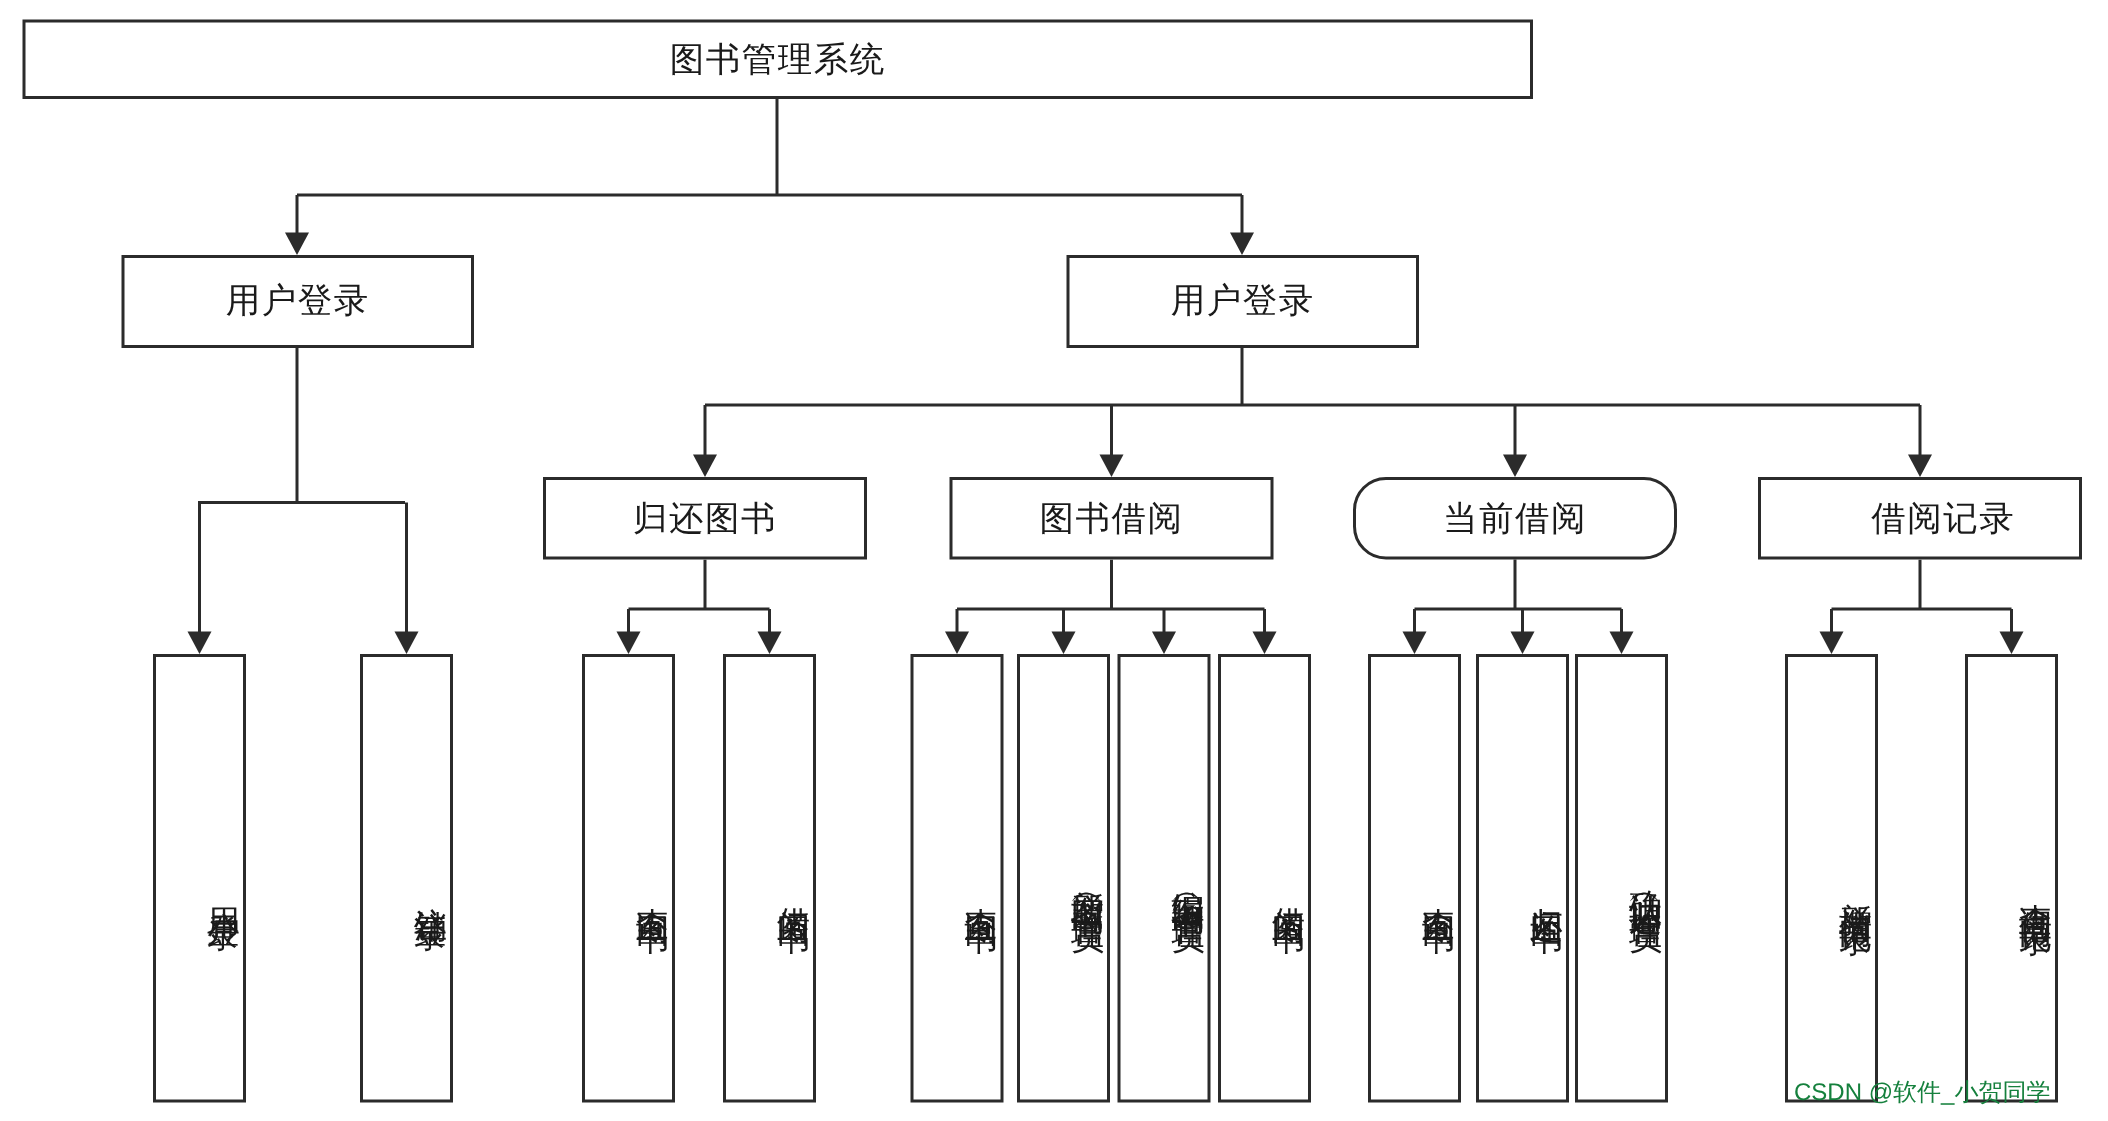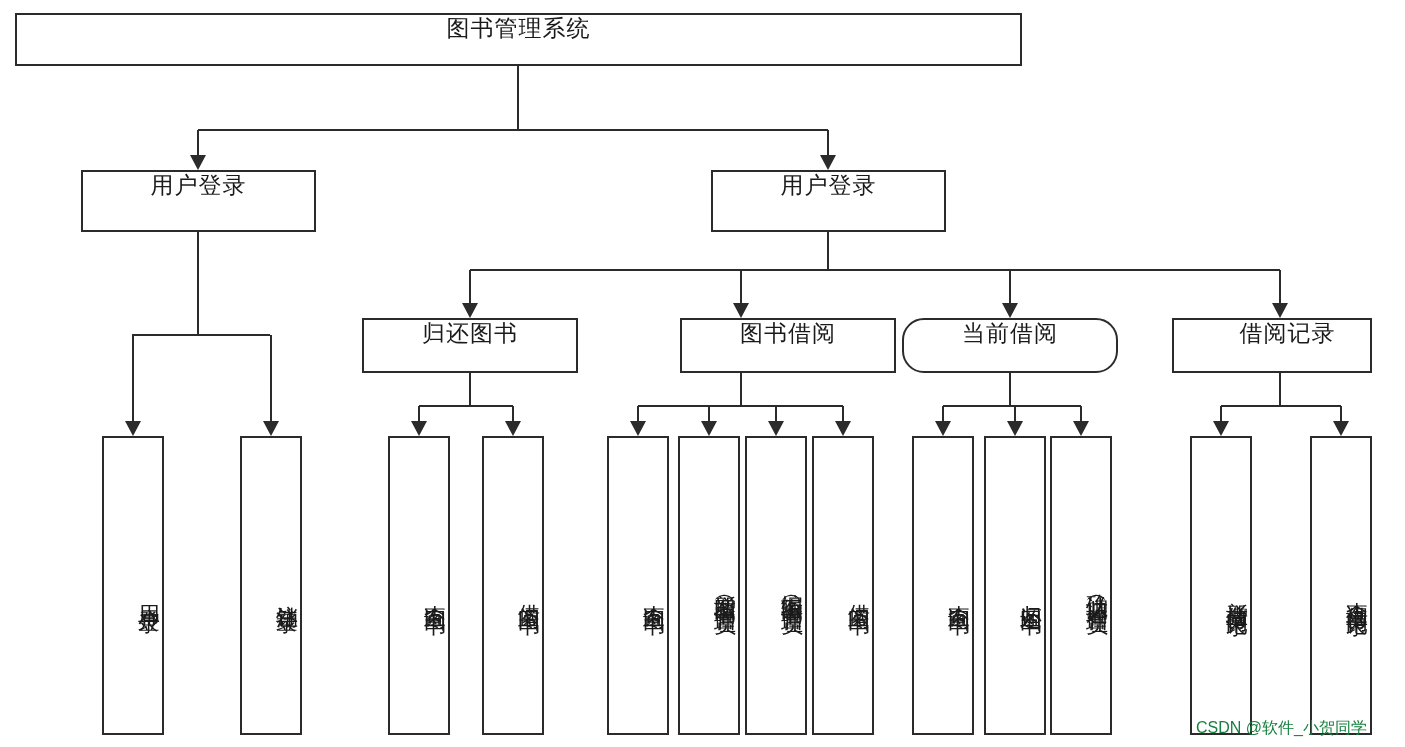--- a/index.html
+++ b/index.html
@@ -16,20 +16,21 @@
     height: 747px;
     background: #ffffff;
     overflow: hidden;
   }
   .node {
     position: absolute;
     box-sizing: border-box;
     border: 2px solid #2b2b2b;
     background: #ffffff;
     display: flex;
+    align-items: center;
     justify-content: center;
     color: #1a1a1a;
   }
   .node.horiz {
     font-size: 23px;
     letter-spacing: 1px;
   }
   .node.vert {
     writing-mode: vertical-rl;
     text-orientation: upright;
@@ -143,27 +144,27 @@
       </div>
       <div class="node horiz" style="left: 711px; top: 170px; width: 235px; height: 62px;">
         <span class="node-label">用户登录</span>
       </div>
     </div>
 
   <div id="level2-layer">
       <div class="node horiz" style="left: 362px; top: 318px; width: 216px; height: 55px;">
         <span class="node-label">归还图书</span>
       </div>
-      <div class="node horiz" style="left: 633px; top: 318px; width: 216px; height: 55px; margin-left: 47px;">
+      <div class="node horiz" style="left: 633px; top: 318px; width: 216px; height: 55px;">
         <span class="node-label">图书借阅</span>
       </div>
       <div class="node horiz" style="left: 902px; top: 318px; width: 216px; height: 55px; border-radius: 22px;">
         <span class="node-label">当前借阅</span>
       </div>
-      <div class="node horiz" style="left: 1172px; top: 318px; width: 200px; height: 55px; padding-left: 31px;">
+      <div class="node horiz" style="left: 1172px; top: 318px; width: 216px; height: 55px; padding-left: 31px;">
         <span class="node-label">借阅记录</span>
       </div>
     </div>
 
   <div id="leaf-layer">
       <div class="node vert" style="left: 102px; top: 436px; width: 62px; height: 299px;">
         <span class="node-label">用户登录</span>
       </div>
       <div class="node vert" style="left: 240px; top: 436px; width: 62px; height: 299px;">
         <span class="node-label">注销登录</span>

